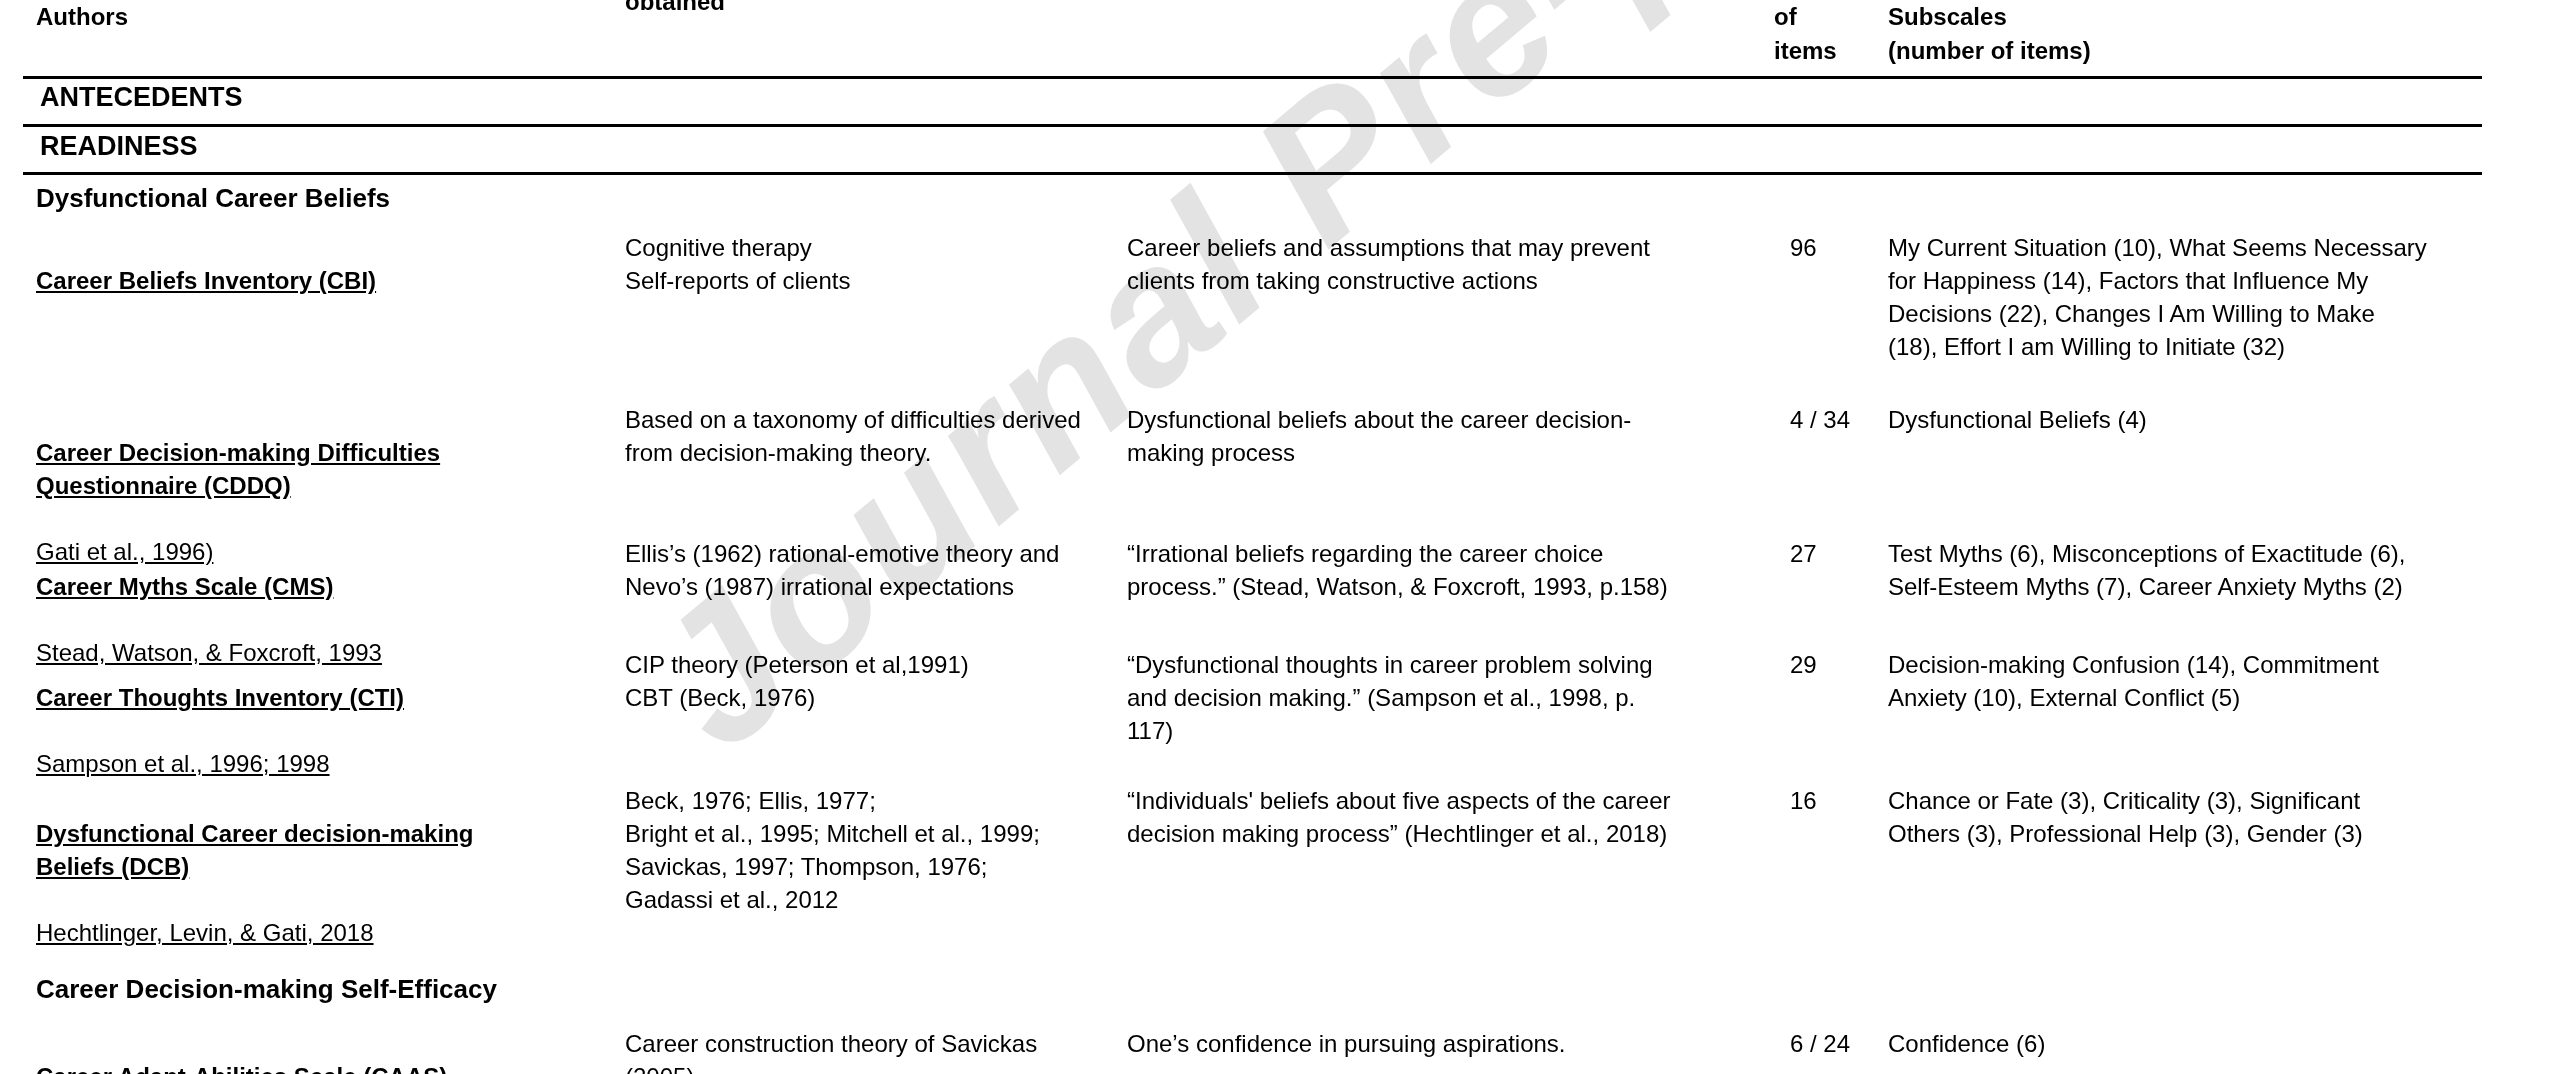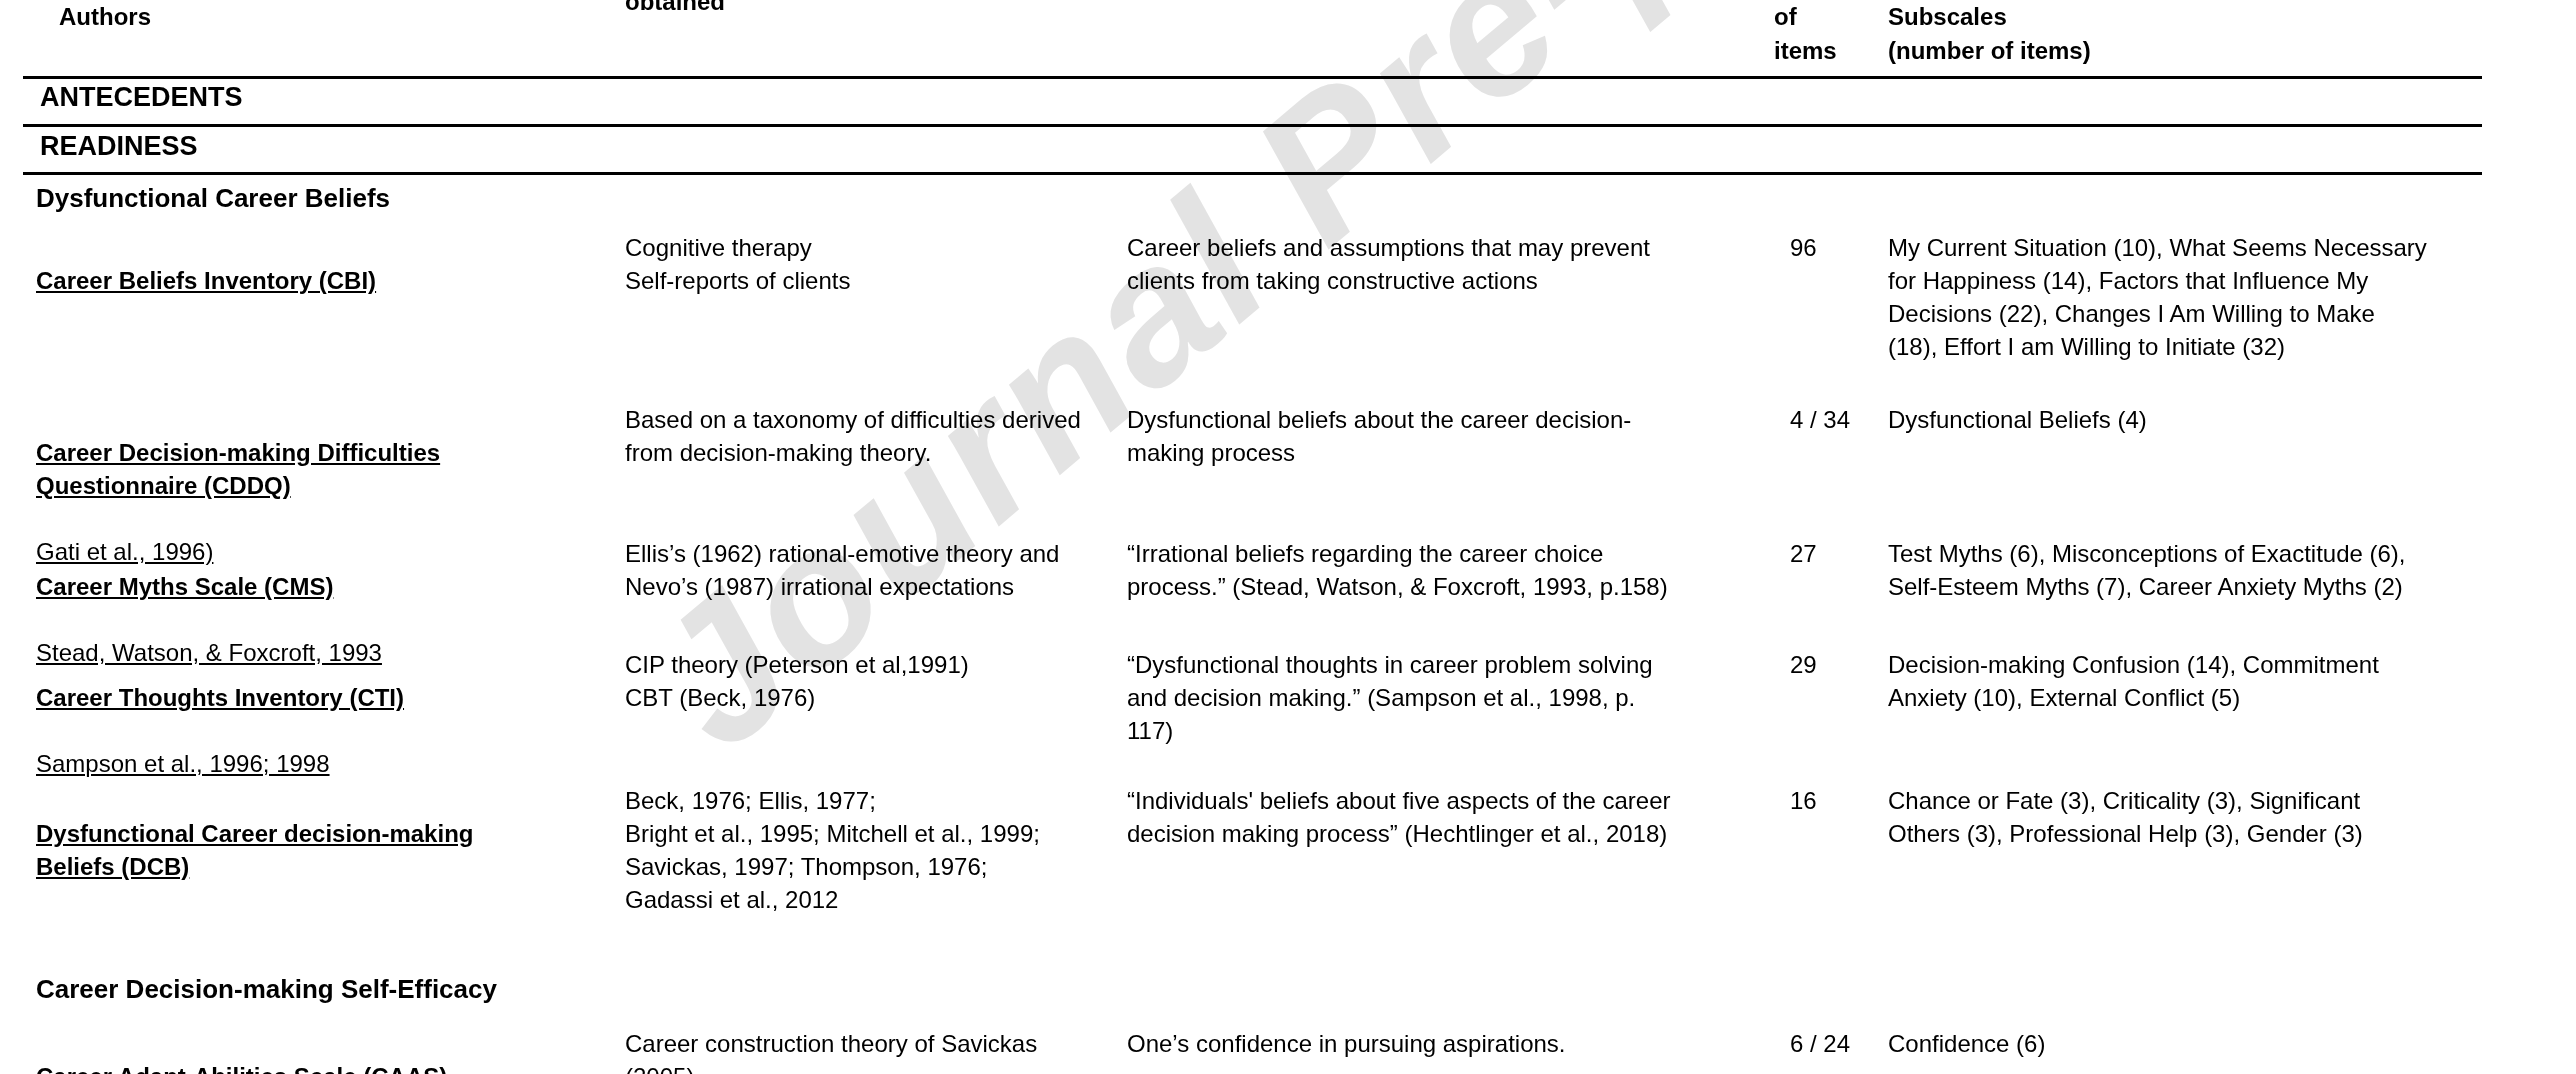--- a/index.html
+++ b/index.html
@@ -61,21 +61,21 @@
     line-height: 33px;
     white-space: pre-line;
   }
   .name { font-weight: bold; }
   .c1  { left: 36px;   width: 587px; text-decoration: underline; }
   .c2  { left: 625px;  width: 510px; }
   .c3  { left: 1127px; width: 656px; }
   .c4  { left: 1790px; width: 93px; }
   .c4h { left: 1774px; width: 108px; }
   .c5  { left: 1888px; width: 687px; }
-  .hdr-authors  { left: 36px;  top: 0px; margin-left: 23px; }
+  .hdr-authors  { left: 36px;  top: 0px; }
   .hdr-obtained { left: 625px; top: -15.4px; }
   .hdr-items    { top: 0px; }
   .hdr-subscales{ top: 0px; }
   .m0 { top: 231px; }
   .m1 { top: 403px; }
   .m2 { top: 537px; }
   .m3 { top: 648px; }
   .m4 { top: 784px; }
   .m5 { top: 1027px; }
   .sec-antecedents { top: 80px; }
@@ -161,20 +161,21 @@
 117)</div>
     <div class="cell c4">29</div>
     <div class="cell c5">Decision-making Confusion (14), Commitment
 Anxiety (10), External Conflict (5)</div>
   </div>
 
   <div class="row m4">
     <div class="cell c1">
       <div class="name">Dysfunctional Career decision-making
 Beliefs (DCB)</div>
+      <div>Hechtlinger, Levin, &amp; Gati, 2018</div>
     </div>
     <div class="cell c2">Beck, 1976; Ellis, 1977;
 Bright et al., 1995; Mitchell et al., 1999;
 Savickas, 1997; Thompson, 1976;
 Gadassi et al., 2012</div>
     <div class="cell c3">“Individuals' beliefs about five aspects of the career
 decision making process” (Hechtlinger et al., 2018)</div>
     <div class="cell c4">16</div>
     <div class="cell c5">Chance or Fate (3), Criticality (3), Significant
 Others (3), Professional Help (3), Gender (3)</div>

